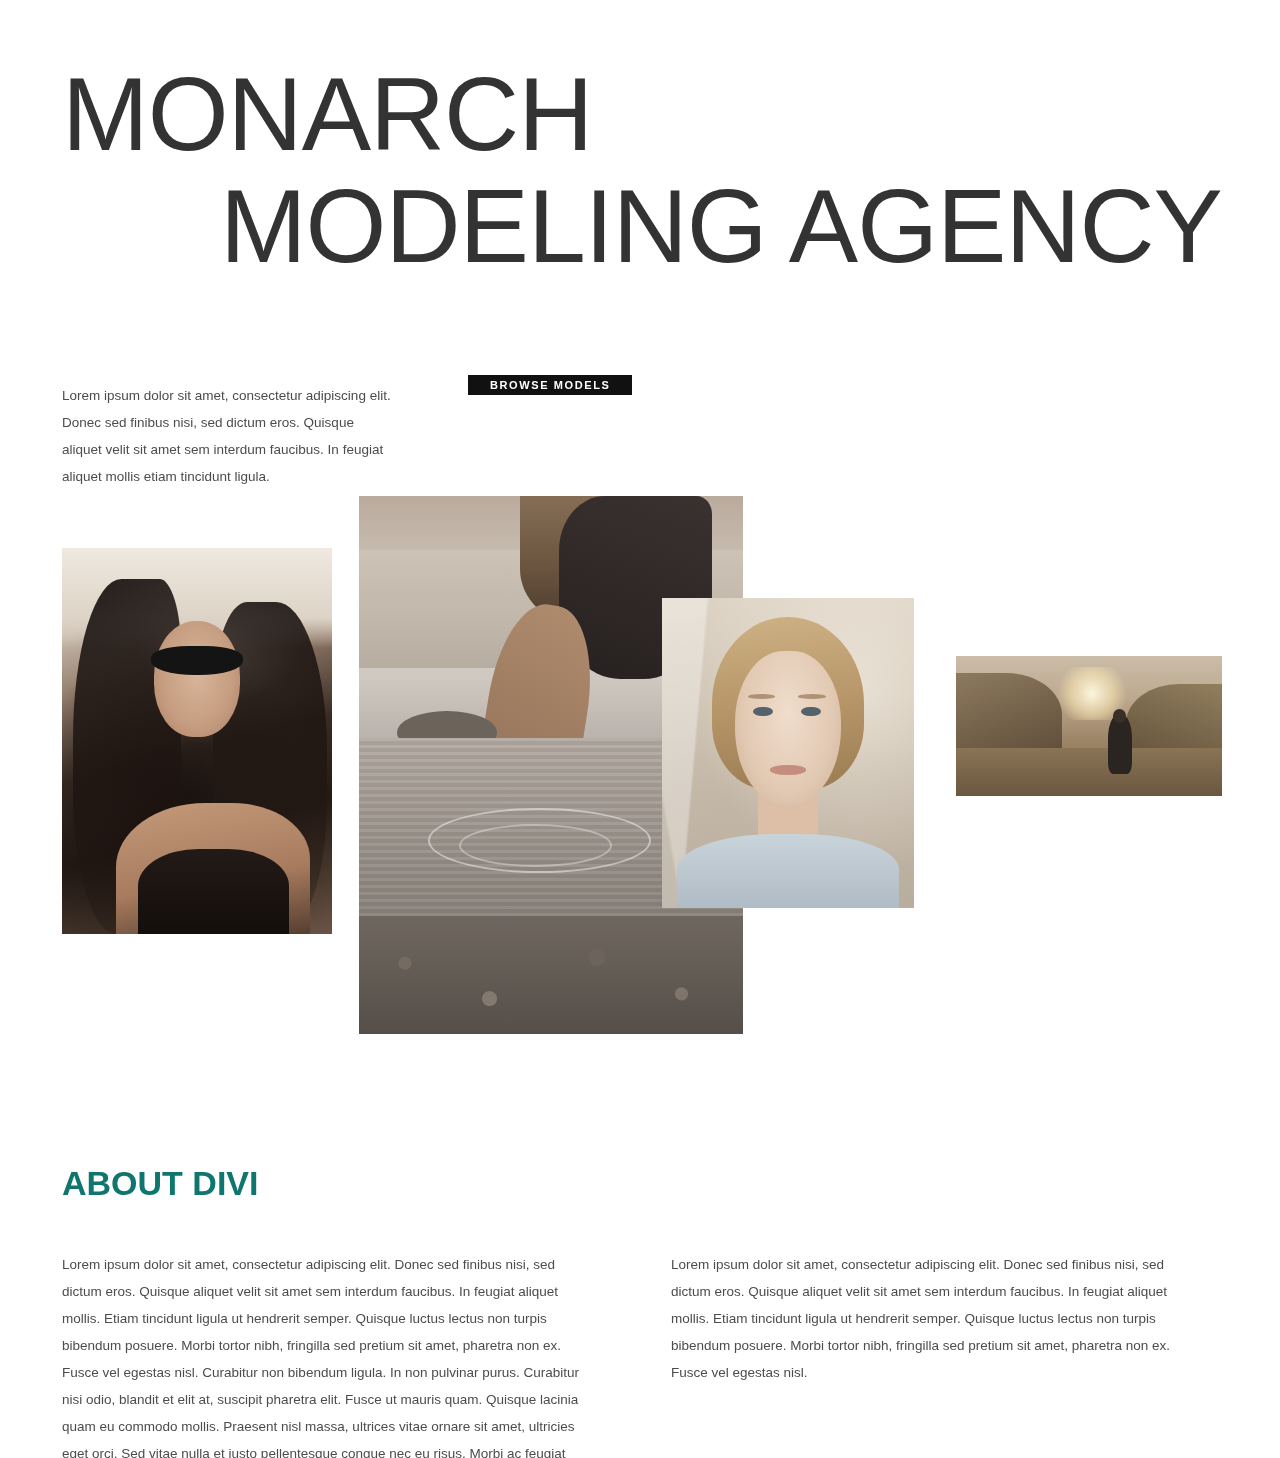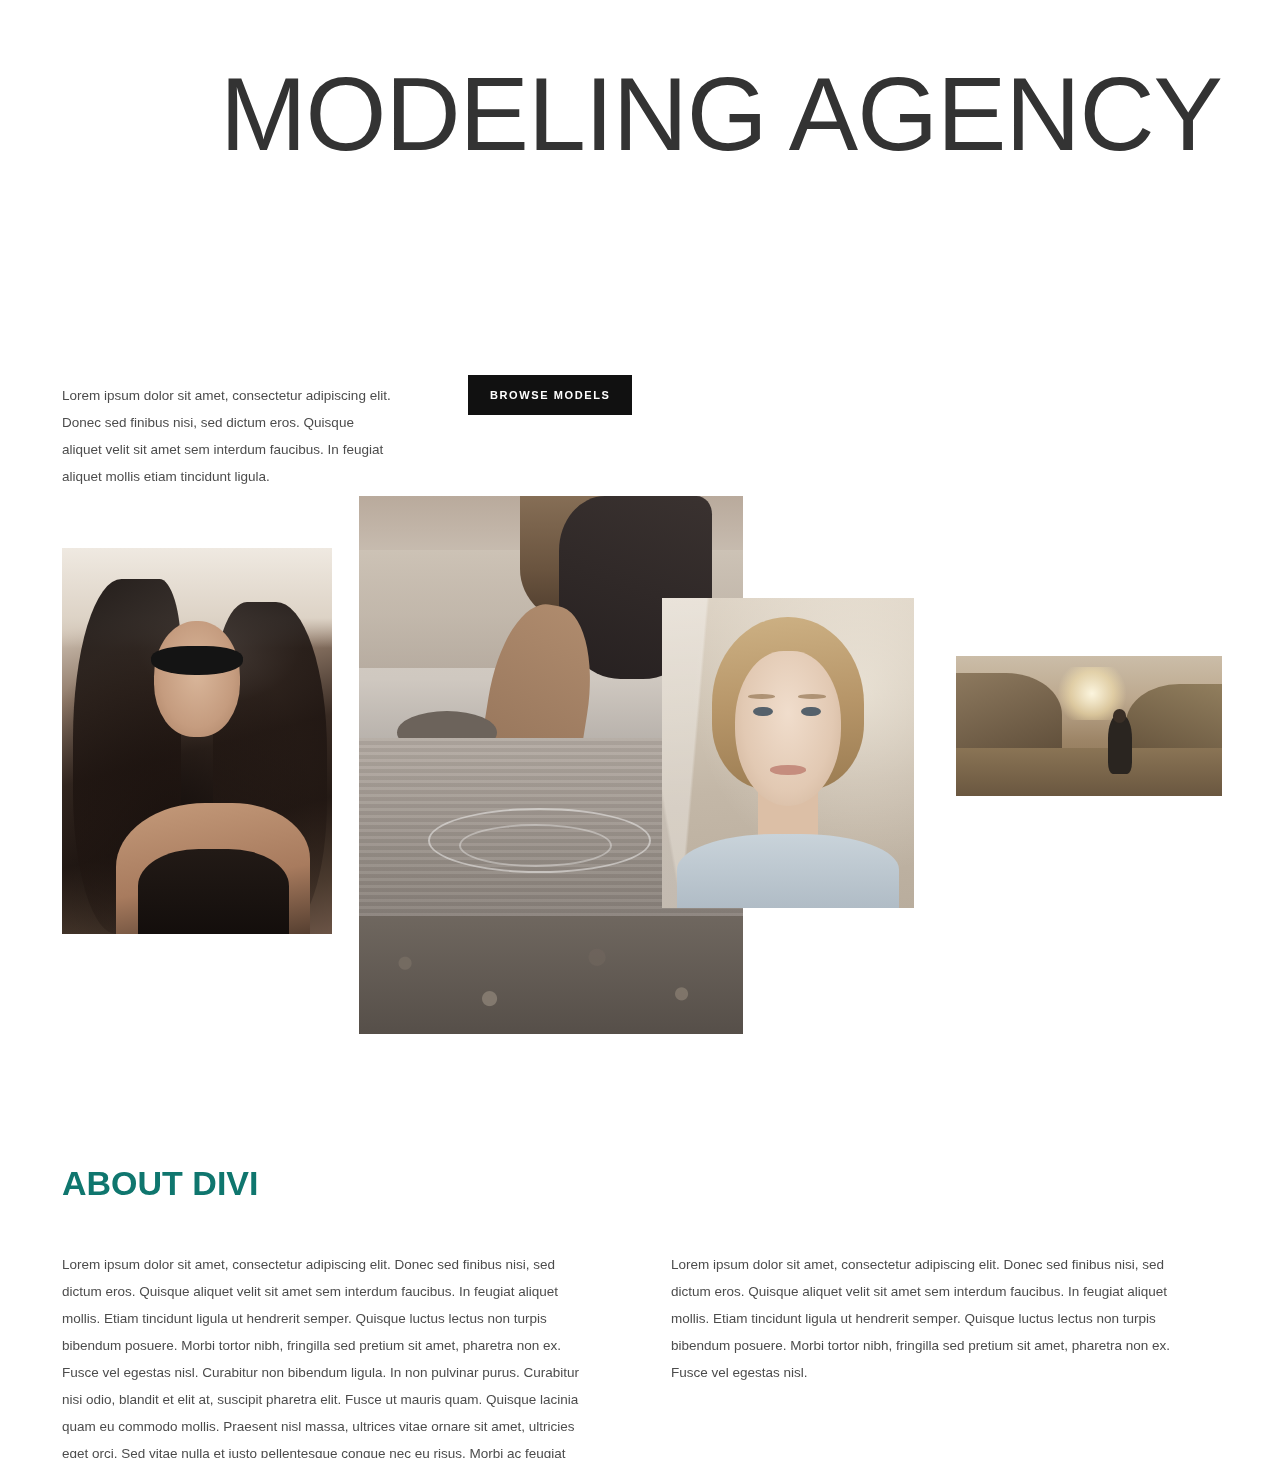--- a/index.html
+++ b/index.html
@@ -52,21 +52,21 @@
     line-height: 2.0;
     color: #4c4c4c;
   }
   .browse-btn {
     position: absolute;
     left: 406px;
     top: 7px;
     background: #111111;
     color: #ffffff;
     border: none;
-    padding: 14px 22px;
+    padding: 4px 22px;
     font-size: 11px;
     font-weight: bold;
     letter-spacing: 1.6px;
     font-family: "Liberation Sans", sans-serif;
     cursor: pointer;
   }
 
   
   .gallery {
     position: absolute;
@@ -327,20 +327,21 @@
     width: 531px;
     font-size: 13.5px;
     line-height: 2.0;
     color: #4c4c4c;
   }
 </style>
 </head>
 <body>
 
 <div class="hero-title">
+  <div class="hero-line hero-line-1">MONARCH</div>
   <div class="hero-line hero-line-2">MODELING AGENCY</div>
 </div>
 
 <div class="intro-row">
   <p class="intro-text">Lorem ipsum dolor sit amet, consectetur adipiscing elit. Donec sed finibus nisi, sed dictum eros. Quisque aliquet velit sit amet sem interdum faucibus. In feugiat aliquet mollis etiam tincidunt ligula.</p>
   <button class="browse-btn">BROWSE MODELS</button>
 </div>
 
 <div class="gallery">
 

